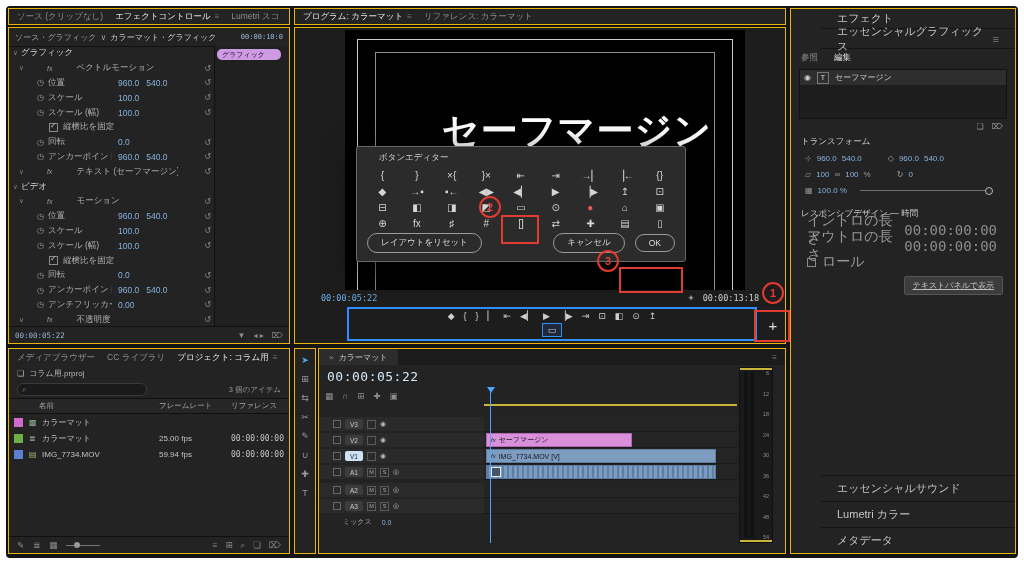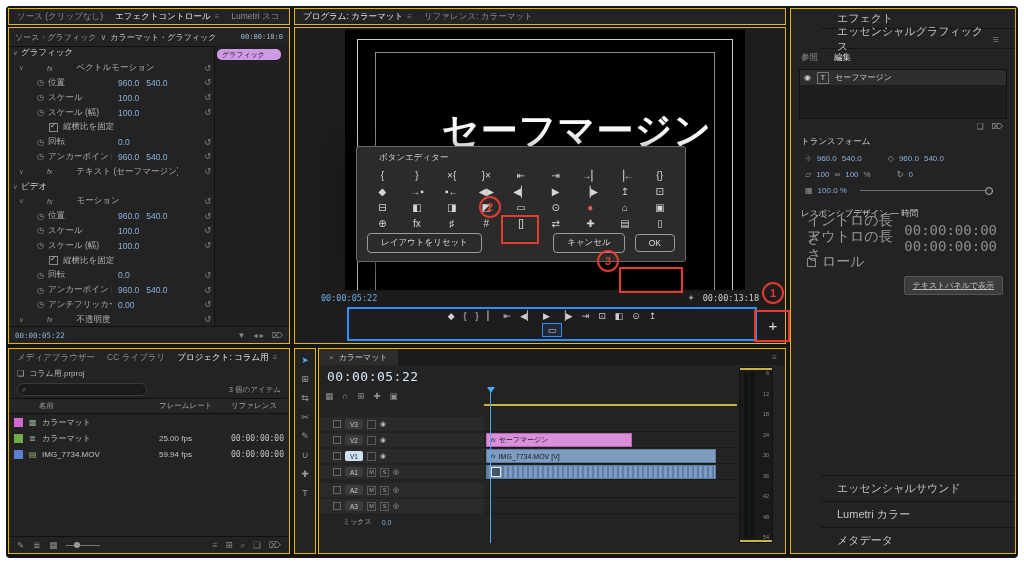--- a/index.html
+++ b/index.html
@@ -91,21 +91,21 @@
   .sm-btn{width:18px;height:12px;border:1px solid #2e8fff;display:flex;align-items:center;justify-content:center;color:#cdcdcd;font-size:9px;background:#20293a;}
   .add-btn{position:absolute;left:465px;top:284px;width:26px;height:26px;display:flex;align-items:center;justify-content:center;color:#e0e0e0;font-size:15px;}
 
   
   #dialog{position:absolute;left:356px;top:146px;width:330px;height:116px;background:#2b2b2b;border:1px solid #6a6a6a;border-radius:3px;box-shadow:0 10px 34px rgba(0,0,0,.65);z-index:20;box-sizing:border-box;padding-left:12px;}
   .be-title{padding:5px 10px 0;font-size:8.5px;color:#cfcfcf;}
   .be-grid{position:absolute;left:8px;right:8px;top:20px;bottom:30px;display:grid;grid-template-columns:repeat(9,1fr);grid-auto-rows:1fr;}
   .be-ic{display:flex;align-items:center;justify-content:center;color:#d6d6d6;font-size:10px;}
   .be-grid span.be-ic:nth-of-type(25){color:#e05a50;}
   .be-foot{position:absolute;left:10px;right:10px;bottom:8px;display:flex;align-items:center;}
-  .be-btn{border:1px solid #9a9a9a;border-radius:4px;color:#dedede;font-size:8.5px;padding:3px 13px;background:transparent;white-space:nowrap;}
+  .be-btn{border:1px solid #9a9a9a;border-radius:10px;color:#dedede;font-size:8.5px;padding:3px 13px;background:transparent;white-space:nowrap;}
   .be-foot .sp{flex:1;}
   .be-cancel{margin-right:10px;}
 
   
   #tools{left:294px;top:348px;width:22px;height:206px;display:flex;flex-direction:column;align-items:center;padding-top:6px;gap:9px;font-size:9px;color:#9a9a9a;}
   #tools .tool:first-child{color:#55a7e8;}
 
   
   #timeline{left:318px;top:348px;width:468px;height:206px;overflow:hidden;}
   .tl-tabbar{height:16px;background:#1b1b1b;display:flex;align-items:center;font-size:8px;color:#cfcfcf;}

